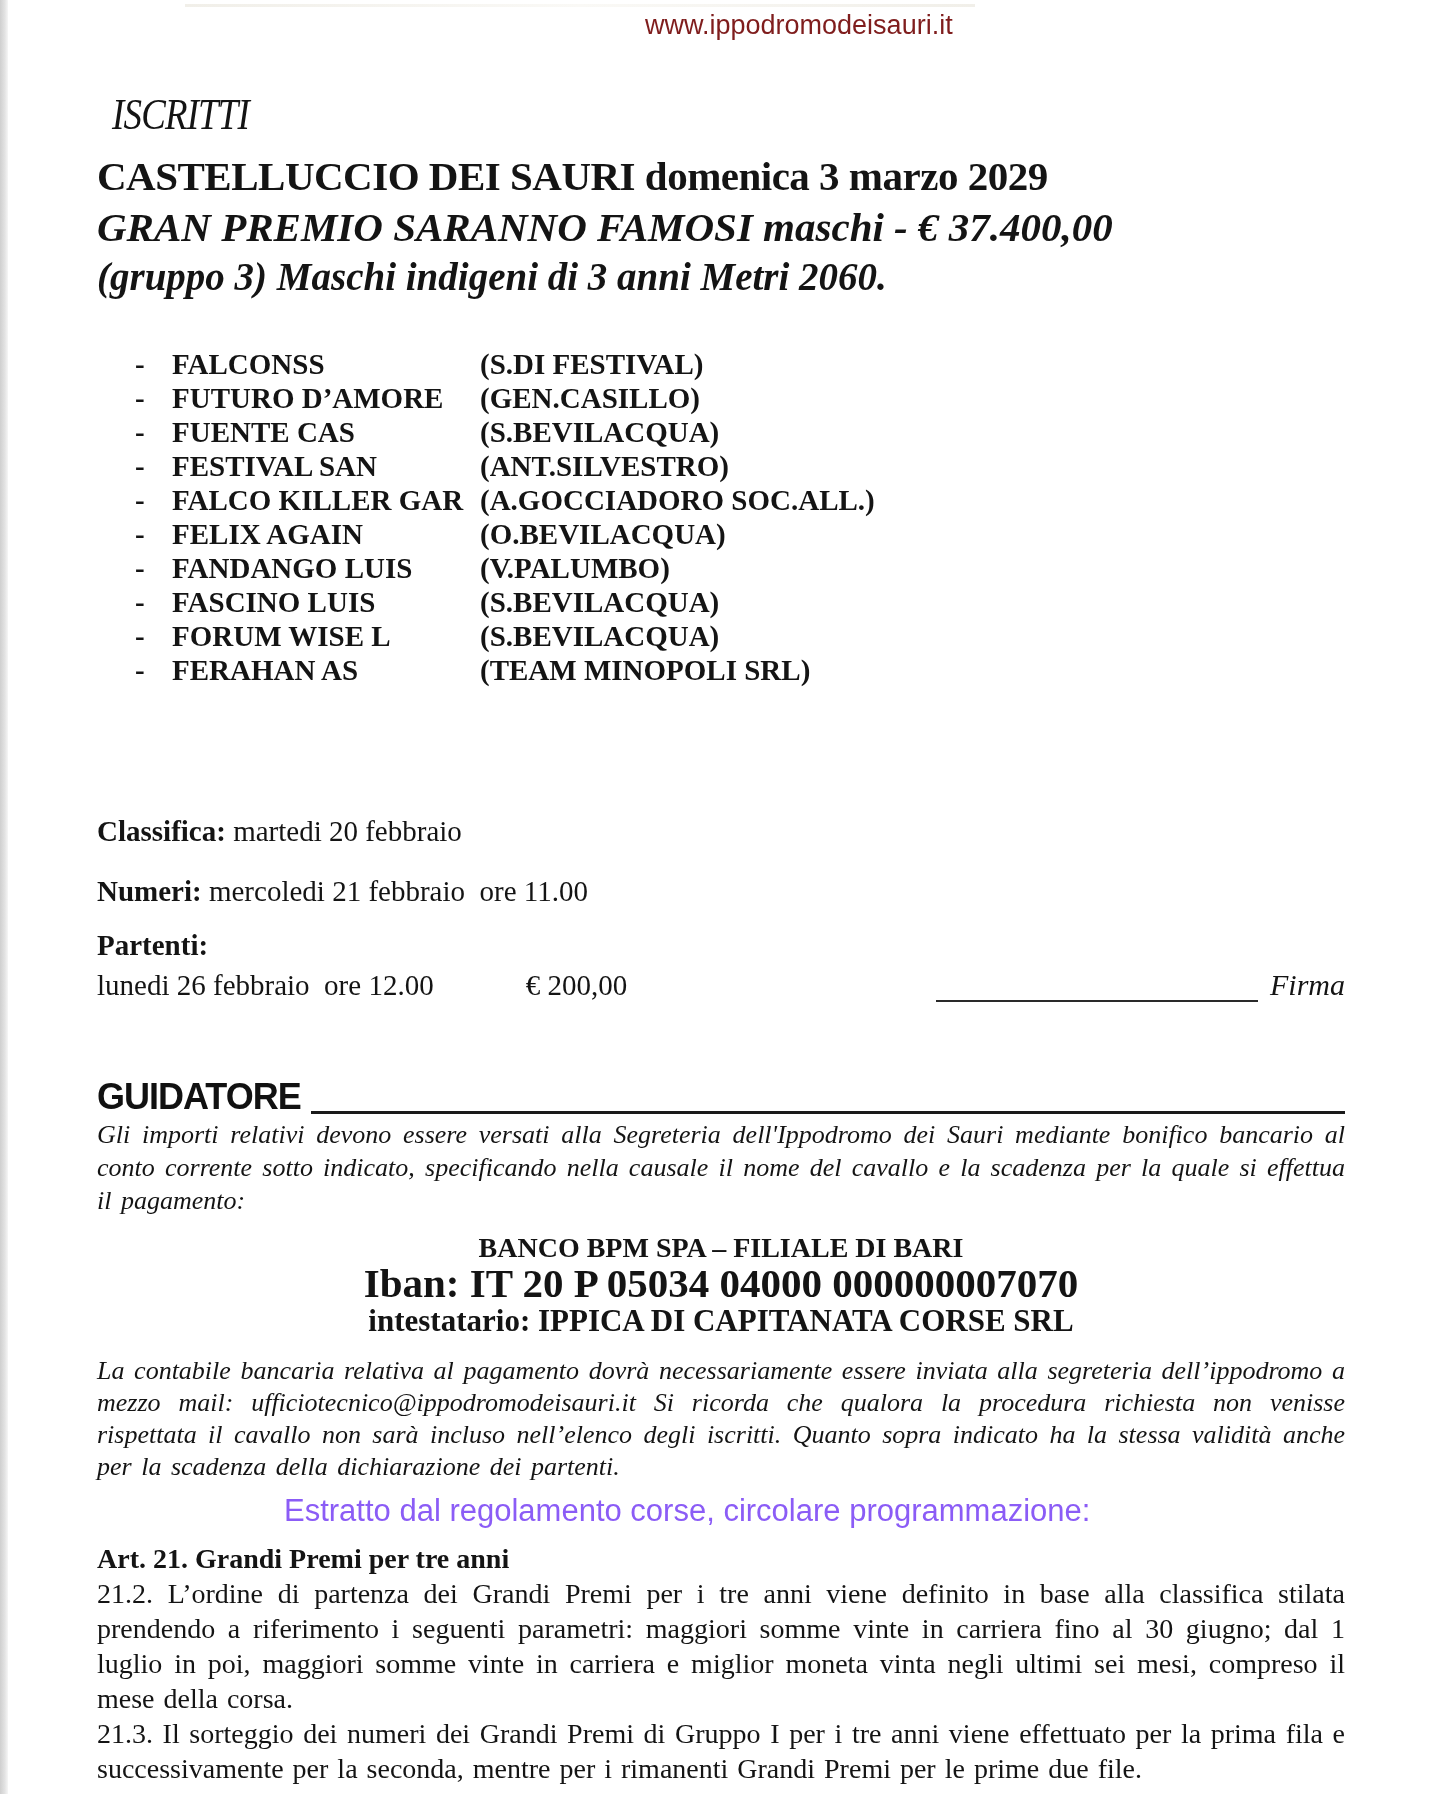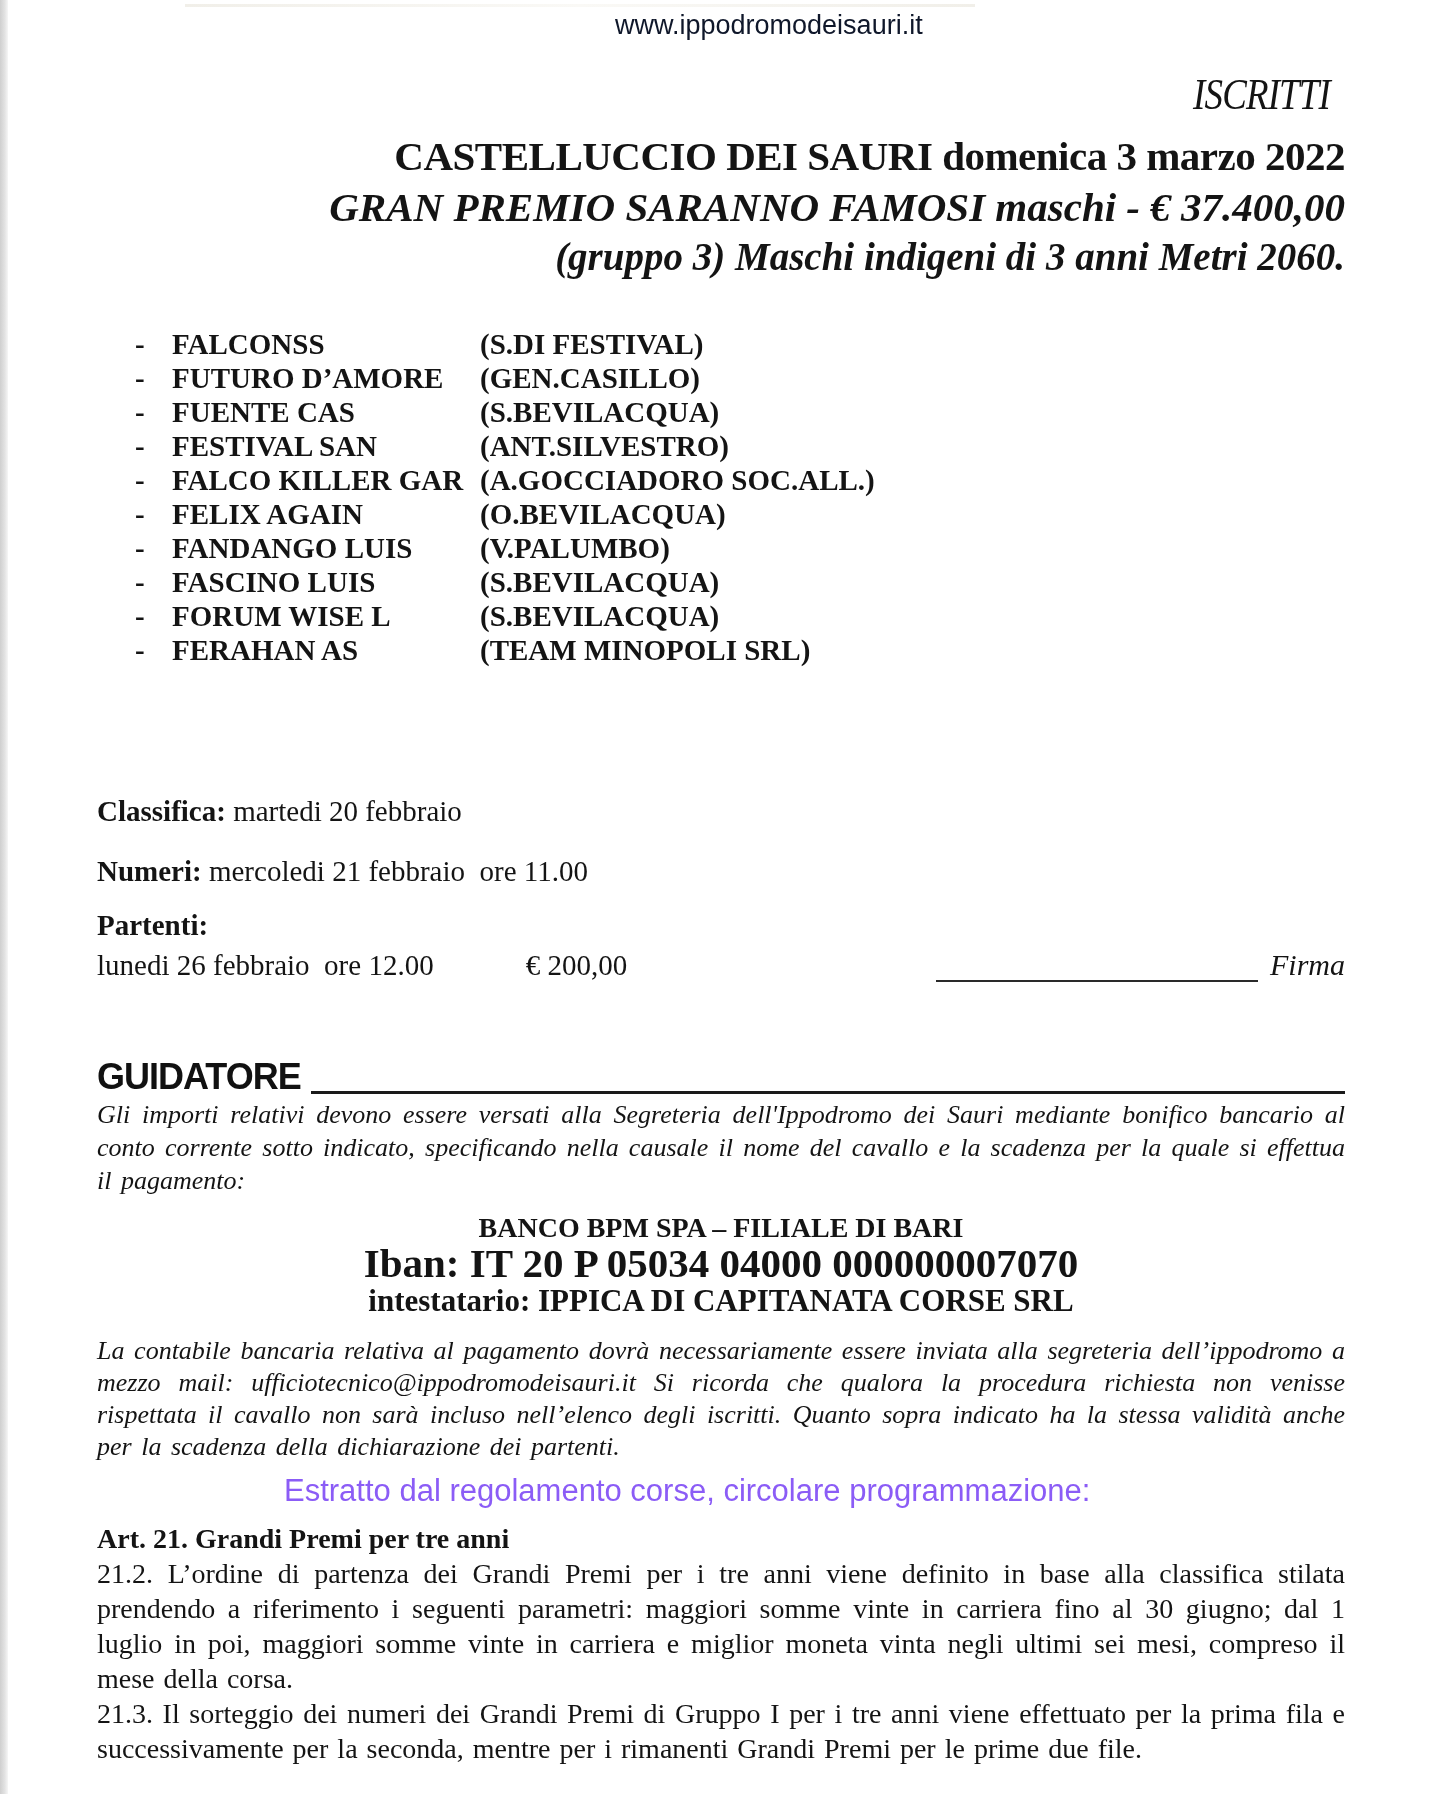--- a/index.html
+++ b/index.html
@@ -18,26 +18,26 @@
     border-right: 1px solid #ffffff;
   }
   .scan-artifact {
     position: absolute; left: 185px; top: 4px; width: 790px; height: 3px;
     background: linear-gradient(to right, #f1efe9, #faf9f6 50%, #f1efe9);
   }
   .content { padding: 0 95px 0 97px; position: relative; }
 
   .site-url {
     font-family: "Liberation Sans", sans-serif;
-    font-size: 27px; color: #0f172a;
-    position: absolute; left: 615px; top: 10px;
+    font-size: 27px; color: #7f1d1d;
+    position: absolute; left: 645px; top: 10px;
     white-space: nowrap;
   }
 
-  .title-block { text-align: right; padding-top: 32px; font-family: Liberation Serif, serif; }
+  .title-block { text-align: left; padding-top: 52px; font-family: Liberation Serif, serif; }
   .doc-title {
     display: inline-block;
     font-style: italic; font-size: 45px; font-weight: 400;
     transform: scaleX(0.82);
     margin-top: 36px; letter-spacing: -1px;
   }
   .event-line  { font-weight: 700; font-size: 41px; margin-top: 12px; letter-spacing: -0.5px; }
   .race-line   { font-weight: 700; font-style: italic; font-size: 41px; margin-top: 3px; }
   .race-detail { font-weight: 700; font-style: italic; font-size: 39px; margin-top: 3px; }
 
@@ -96,21 +96,21 @@
 
 <div class="page-edge"></div>
 <div class="scan-artifact"></div>
 
 <div class="site-url">www.ippodromodeisauri.it</div>
 
 <div class="content">
 
   <div class="title-block">
     <div><span class="doc-title">ISCRITTI</span></div>
-    <div class="event-line">CASTELLUCCIO DEI SAURI domenica 3 marzo 2022</div>
+    <div class="event-line">CASTELLUCCIO DEI SAURI domenica 3 marzo 2029</div>
     <div class="race-line">GRAN PREMIO SARANNO FAMOSI maschi - € 37.400,00</div>
     <div class="race-detail">(gruppo 3) Maschi indigeni di 3 anni Metri 2060.</div>
   </div>
 
   <div class="entries">
     <div class="entry">
       <span class="dash">-</span>
       <span class="horse">FALCONSS</span>
       <span class="owner">(S.DI FESTIVAL)</span>
     </div>

